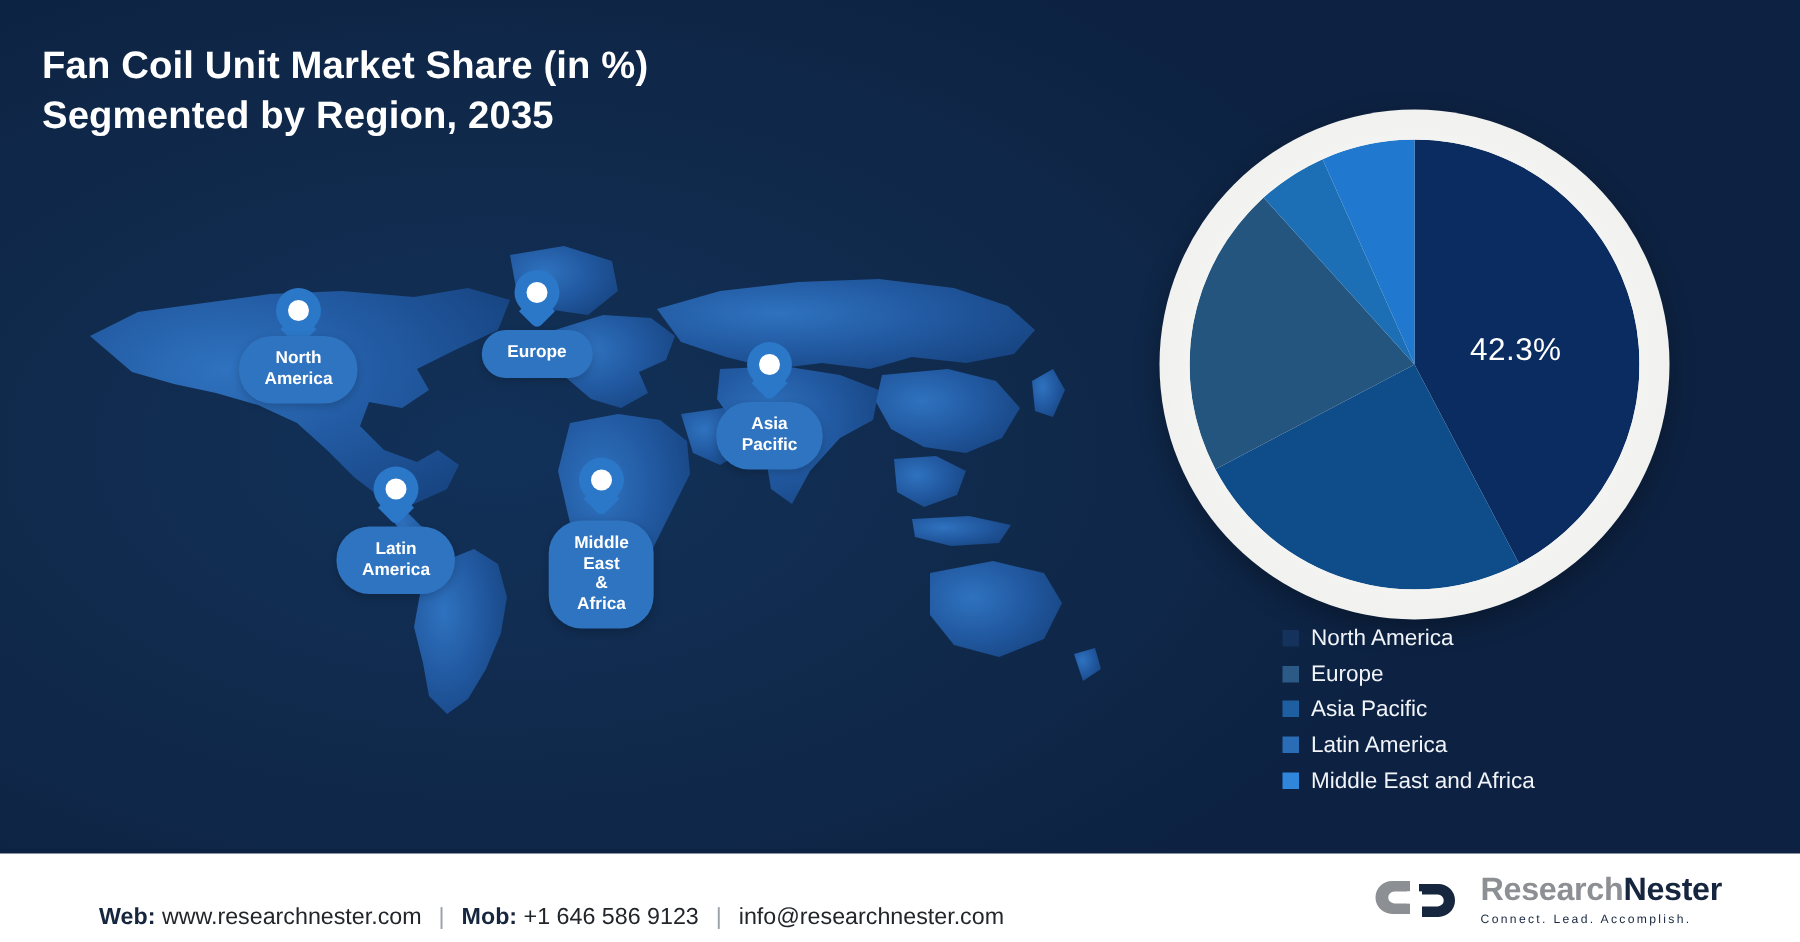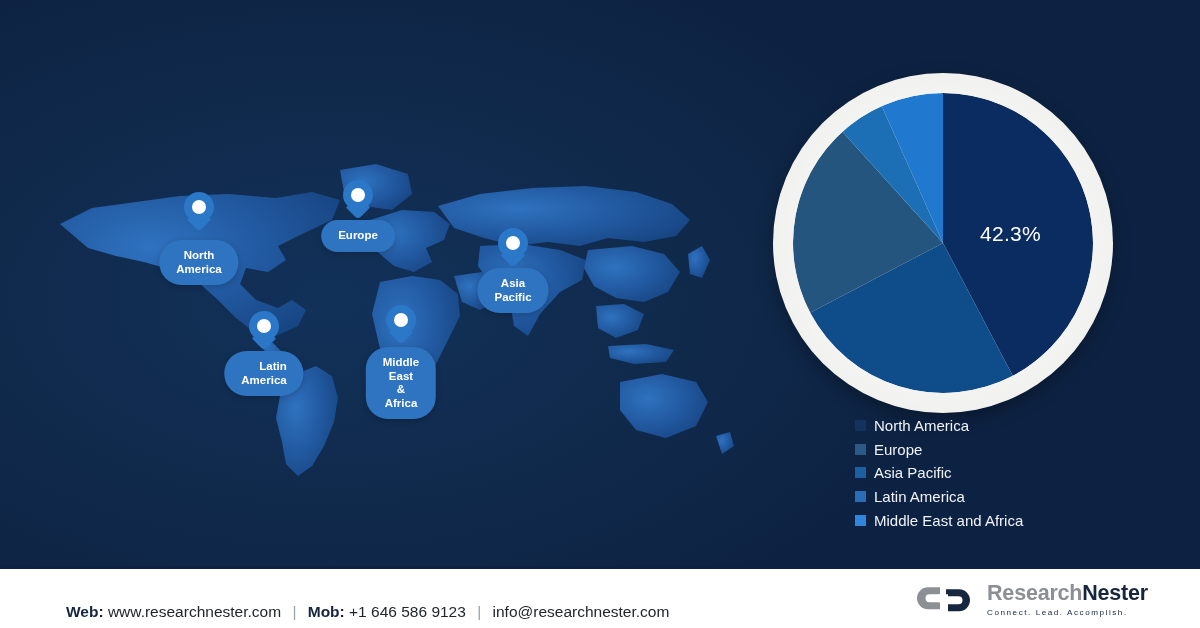--- a/index.html
+++ b/index.html
@@ -102,20 +102,24 @@
   .logo-name .n{color:#16263f;}
   .logo-tag{font-size:8.1px;color:#16263f;letter-spacing:1.55px;margin-top:3px;font-weight:normal;}
 </style>
 </head>
 <body>
 
 <div id="stage">
 
   <div class="panel"></div>
 
+  <div class="title">
+    <div>Fan Coil Unit Market Share (in %)</div>
+    <div>Segmented by Region, 2035</div>
+  </div>
 
   <div class="map-wrap">
     <svg viewBox="0 0 700 330" xmlns="http://www.w3.org/2000/svg" aria-hidden="true">
       <defs>
         <radialGradient id="landG" cx="32%" cy="38%" r="78%">
           <stop offset="0%" stop-color="#2f72bf"></stop>
           <stop offset="55%" stop-color="#21589f"></stop>
           <stop offset="100%" stop-color="#174481"></stop>
         </radialGradient>
       </defs>
@@ -163,21 +167,21 @@
       </g>
     </svg>
   </div>
 
   <div class="marker" style="left:199px;top:192px;">
     <div class="pin">
       <div class="pin-tail"></div>
       <div class="pin-head"></div>
       <div class="pin-dot"></div>
     </div>
-    <div class="pill" style="top:48px;">North
+    <div class="pill" style="top:32px;">North
 America</div>
   </div>
 
   <div class="marker" style="left:358px;top:180px;">
     <div class="pin">
       <div class="pin-tail"></div>
       <div class="pin-head"></div>
       <div class="pin-dot"></div>
     </div>
     <div class="pill" style="top:40px;">Europe</div>
@@ -192,21 +196,21 @@
     <div class="pill" style="top:40px;">Asia
 Pacific</div>
   </div>
 
   <div class="marker" style="left:264px;top:311px;">
     <div class="pin">
       <div class="pin-tail"></div>
       <div class="pin-head"></div>
       <div class="pin-dot"></div>
     </div>
-    <div class="pill" style="top:40px;text-align:right;">Latin
+    <div class="pill" style="top:40px;">Latin
 America</div>
   </div>
 
   <div class="marker" style="left:401px;top:305px;">
     <div class="pin">
       <div class="pin-tail"></div>
       <div class="pin-head"></div>
       <div class="pin-dot"></div>
     </div>
     <div class="pill" style="top:42px;">Middle East

